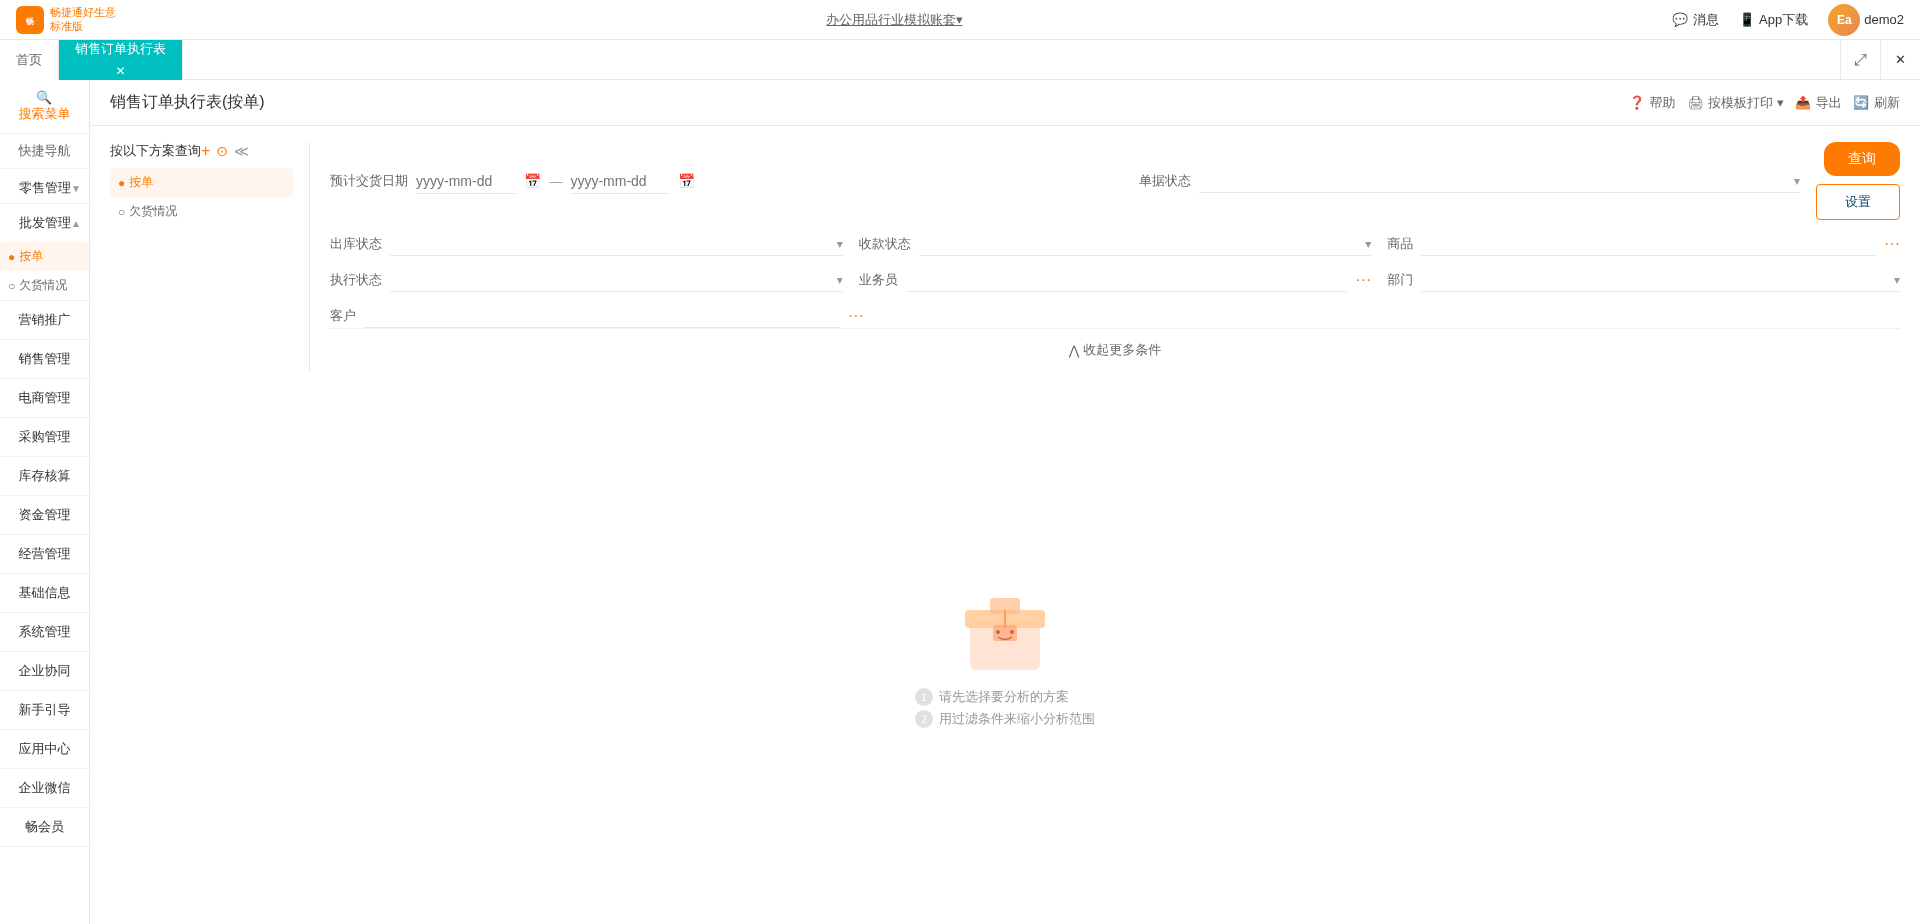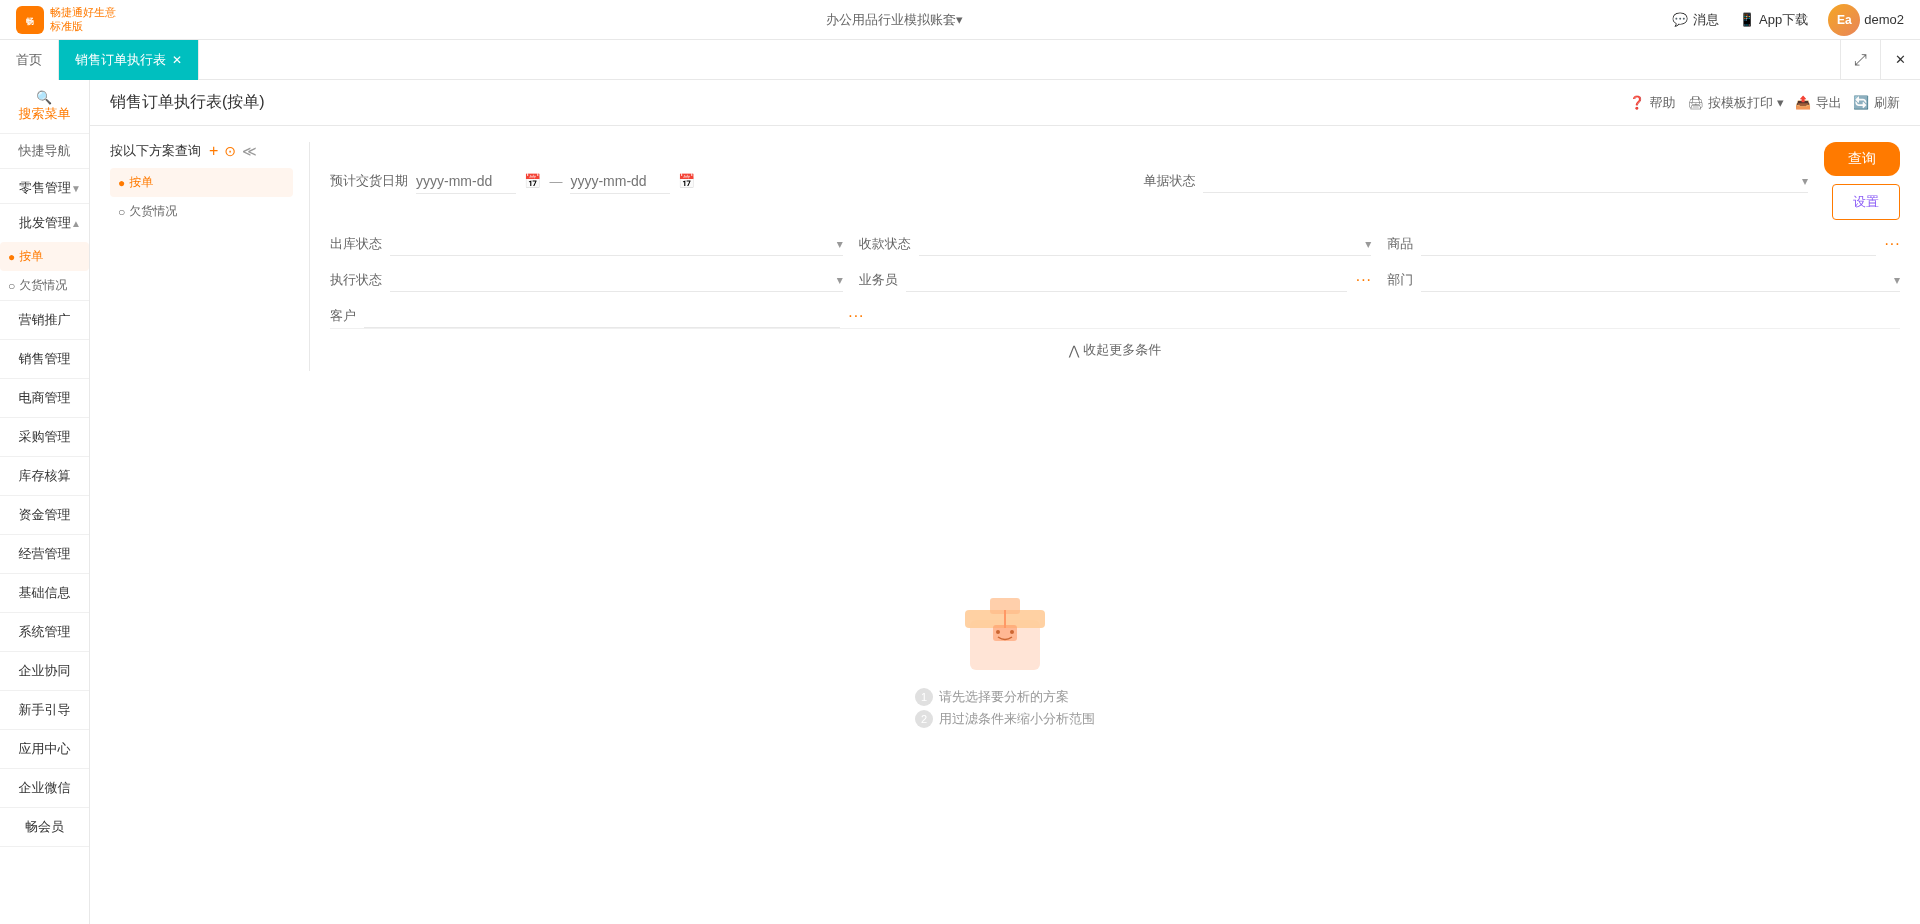--- a/index.html
+++ b/index.html
@@ -4,28 +4,28 @@
   <style>
     * { box-sizing: border-box; margin: 0; padding: 0; }
     body { font-family: 'Microsoft YaHei', Arial, sans-serif; font-size: 13px; background: #f5f5f5; color: #333; display: flex; flex-direction: column; height: 100vh; overflow: hidden; }
 
     
     .top-bar { height: 40px; background: #fff; display: flex; align-items: center; justify-content: space-between; padding: 0 16px; border-bottom: 1px solid #e8e8e8; flex-shrink: 0; }
     .top-bar-left { display: flex; align-items: center; gap: 8px; }
     .logo-area { display: flex; align-items: center; gap: 6px; }
     .logo-icon { width: 28px; height: 28px; background: #ff7a00; border-radius: 6px; display: flex; align-items: center; justify-content: center; color: white; font-size: 10px; font-weight: bold; }
     .logo-text { font-size: 11px; color: #ff7a00; line-height: 1.2; }
-    .top-bar-center { color: #666; font-size: 13px; display: flex; align-items: center; gap: 0; }
+    .top-bar-center { color: #666; font-size: 13px; display: flex; align-items: center; gap: 0; text-decoration: underline; }
     .top-bar-right-item { display: flex; align-items: center; gap: 4px; cursor: pointer; }
 
     
     .tab-bar { height: 40px; background: #fff; display: flex; align-items: center; padding: 0 0; border-bottom: 1px solid #e8e8e8; flex-shrink: 0; }
     .tab-item { height: 40px; padding: 0 16px; display: flex; align-items: center; cursor: pointer; font-size: 13px; color: #666; border-right: 1px solid #e8e8e8; gap: 6px; }
     .tab-item.home { background: #fff; }
-    .tab-item.active { background: #00bfbf; color: #fff; }
+    .tab-item.active { background: #00bfbf; color: #fff; flex-direction: column; }
     .tab-close { font-size: 12px; cursor: pointer; }
     .tab-expand { margin-left: auto; width: 40px; height: 40px; display: flex; align-items: center; justify-content: center; cursor: pointer; color: #666; font-size: 16px; border-left: 1px solid #e8e8e8; }
 
     
     .main-layout { display: flex; flex: 1; overflow: hidden; }
 
     
     .sidebar { width: 90px; background: #fff; border-right: 1px solid #e8e8e8; display: flex; flex-direction: column; overflow-y: auto; flex-shrink: 0; }
     .sidebar-search { padding: 10px 8px; color: #ff7a00; font-size: 13px; text-align: center; cursor: pointer; border-bottom: 1px solid #f0f0f0; }
     .sidebar-nav { padding: 8px; color: #666; font-size: 13px; text-align: center; cursor: pointer; border-bottom: 1px solid #f0f0f0; }
@@ -38,21 +38,21 @@
     .content { flex: 1; display: flex; flex-direction: column; overflow: hidden; }
     .page-header { background: #fff; padding: 12px 20px; display: flex; align-items: center; justify-content: space-between; border-bottom: 1px solid #e8e8e8; flex-shrink: 0; }
     .page-title { font-size: 16px; font-weight: 400; color: #333; text-align: right; }
     .page-actions { display: flex; align-items: center; gap: 12px; }
     .action-btn { display: flex; align-items: center; gap: 4px; color: #666; font-size: 13px; cursor: pointer; }
 
     
     .filter-area { background: #fff; padding: 16px 20px; flex-shrink: 0; }
     .filter-section { display: flex; gap: 0; }
     .filter-left { width: 200px; border-right: 1px solid #e8e8e8; padding-right: 16px; flex-shrink: 0; }
-    .filter-left-title { font-size: 13px; color: #333; margin-bottom: 8px; display: flex; align-items: center; gap: 8px; }
+    .filter-left-title { font-size: 13px; color: #333; margin-bottom: 8px; display: flex; align-items: center; }
     .filter-left-add { color: #ff7a00; cursor: pointer; font-size: 16px; }
     .filter-sub-items { margin-top: 4px; }
     .filter-sub-item { padding: 6px 8px; font-size: 12px; color: #666; cursor: pointer; border-radius: 4px; display: flex; align-items: center; gap: 4px; }
     .filter-sub-item.active { color: #ff7a00; background: #fff5ee; }
     .filter-right { flex: 1; padding-left: 20px; }
     .filter-rows { display: flex; flex-direction: column; gap: 12px; }
     .filter-row { display: flex; align-items: center; gap: 16px; }
     .filter-item { display: flex; align-items: center; gap: 8px; flex: 1; }
     .filter-label { color: #666; font-size: 13px; white-space: nowrap; }
     .filter-input { flex: 1; border: none; border-bottom: 1px solid #e8e8e8; padding: 4px 0; font-size: 13px; color: #333; background: transparent; outline: none; }
@@ -64,21 +64,21 @@
 
     
     .date-quick { display: flex; align-items: center; gap: 6px; margin-left: 4px; }
     .date-quick-btn { font-size: 12px; color: #666; cursor: pointer; padding: 2px 4px; }
     .date-quick-btn.active { background: #ff7a00; color: #fff; border-radius: 3px; padding: 2px 6px; }
 
     
     .collapse-area { display: flex; justify-content: center; padding: 12px 0; border-top: 1px solid #f0f0f0; }
     .collapse-btn { display: flex; align-items: center; gap: 4px; color: #666; font-size: 13px; cursor: pointer; }
     .btn-query { background: #ff7a00; color: #fff; border: none; border-radius: 12px; padding: 8px 24px; font-size: 14px; cursor: pointer; }
-    .btn-setting { background: #fff; color: #8b5cf6; border: 1px solid #ff7a00; border-radius: 4px; padding: 8px 20px; font-size: 13px; cursor: pointer; margin-top: 4px; }
+    .btn-setting { background: #fff; color: #0c4a6e; border: 1px solid #ff7a00; border-radius: 4px; padding: 8px 28px; font-size: 13px; cursor: pointer; margin-top: 4px; }
 
     
     .empty-state { flex: 1; display: flex; align-items: center; justify-content: center; background: #fff; }
     .empty-inner { display: flex; flex-direction: column; align-items: center; gap: 8px; }
     .empty-text { color: #999; font-size: 13px; text-align: left; }
     .empty-step { display: flex; align-items: flex-start; gap: 6px; margin-bottom: 4px; }
     .step-num { width: 18px; height: 18px; border-radius: 50%; background: #e0e0e0; color: #fff; font-size: 11px; display: flex; align-items: center; justify-content: center; flex-shrink: 0; }
 
     
     .dots { color: #ff7a00; cursor: pointer; font-size: 16px; }

